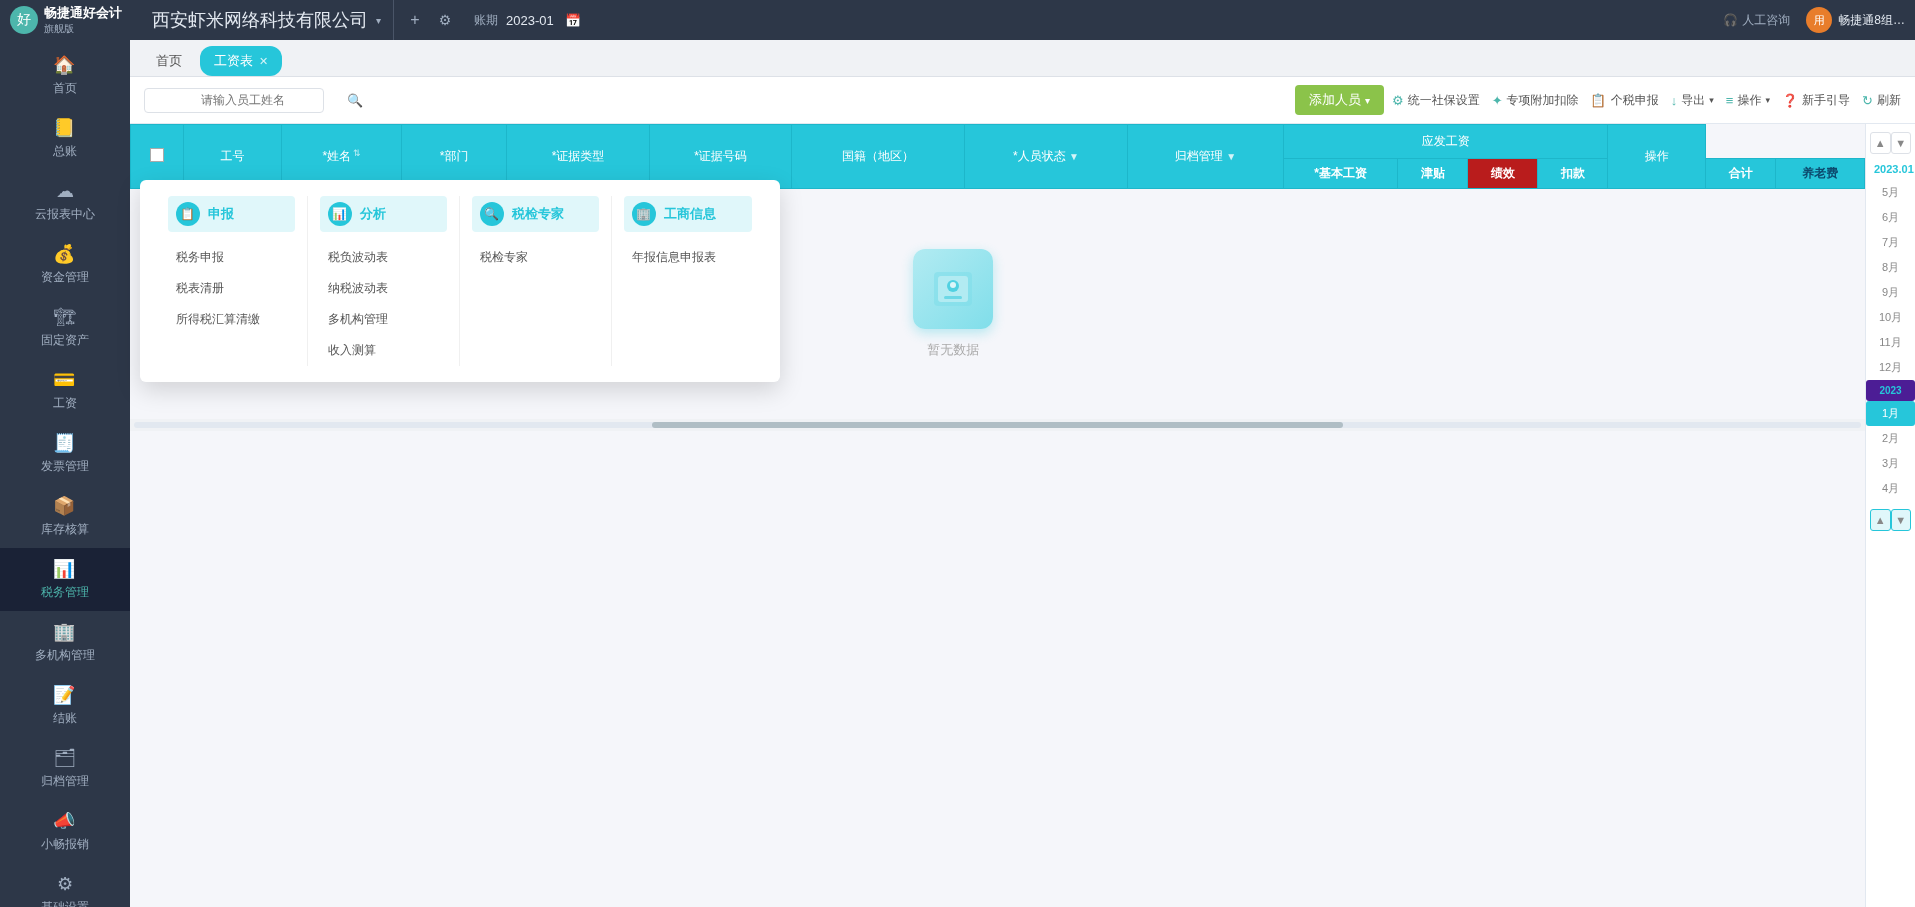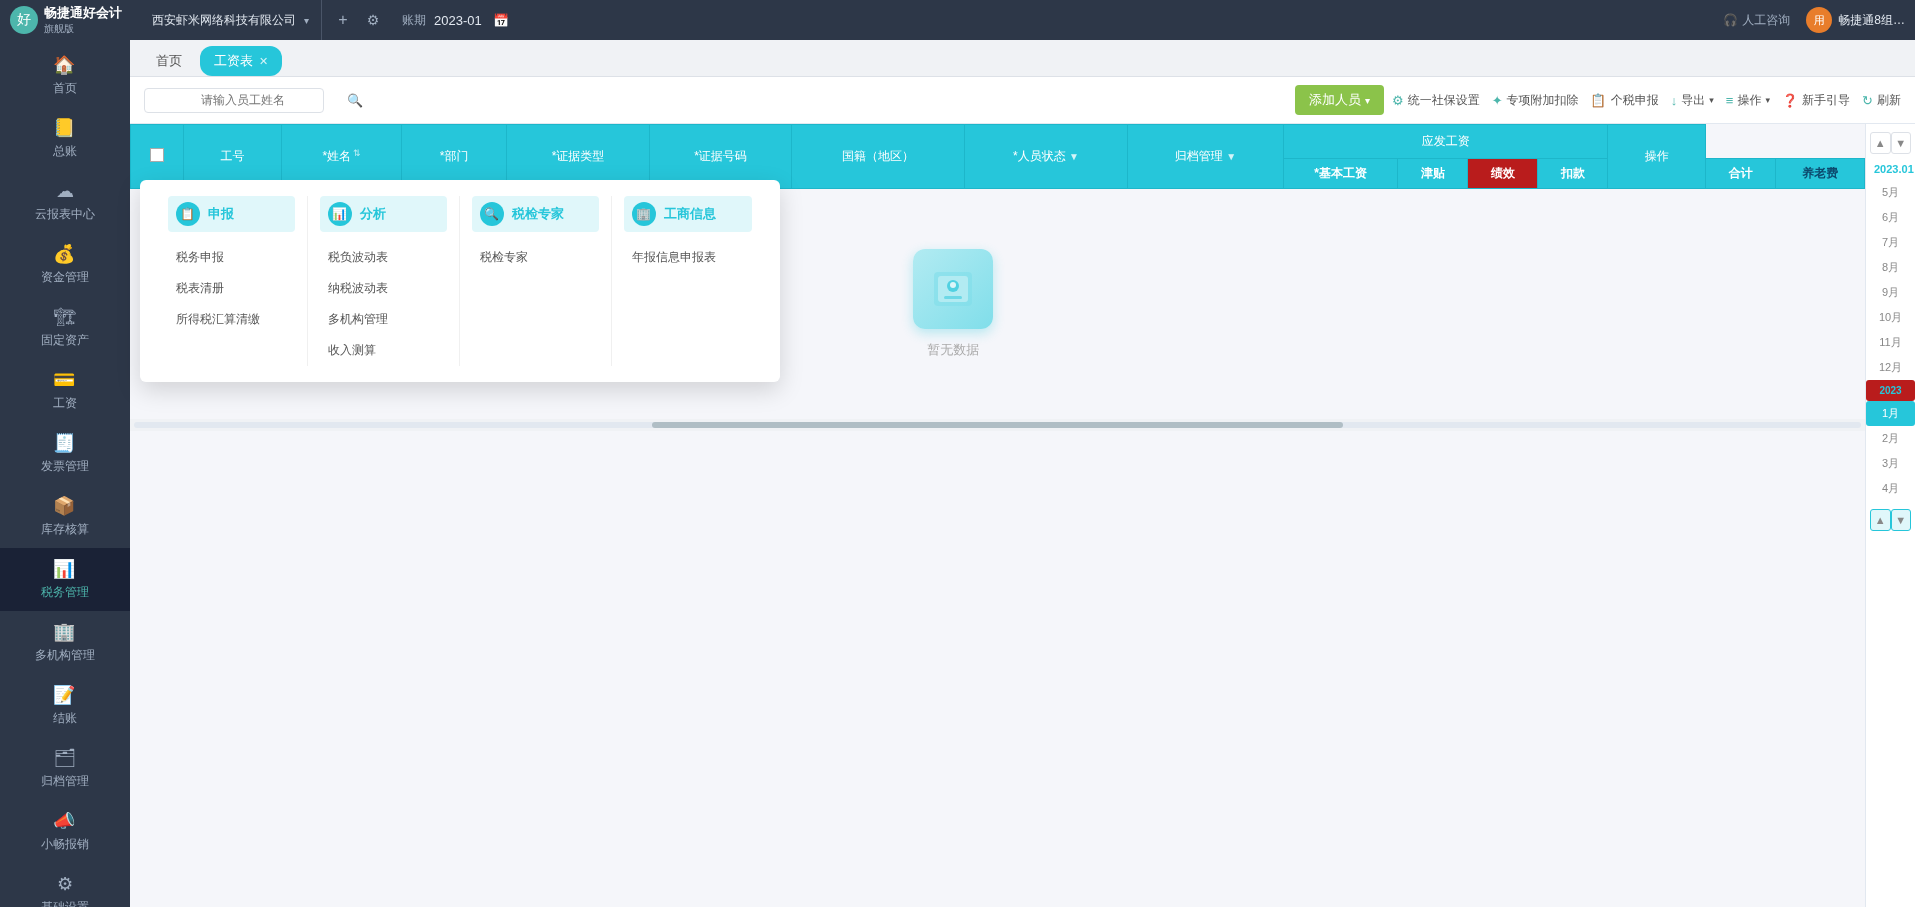--- a/index.html
+++ b/index.html
@@ -33,21 +33,21 @@
     .logo-text .main { font-weight: bold; font-size: 13px; }
     .logo-text .sub { font-size: 10px; color: #a0aec0; }
 
     .company-selector {
       display: flex; align-items: center; gap: 8px;
       padding: 0 12px;
       border-right: 1px solid #4a5568;
       height: 100%;
       cursor: pointer;
     }
-    .company-name { color: #e2e8f0; font-size: 12px; }
+    .company-name { color: #e2e8f0; font-size: 18px; }
     .chevron-down { color: #a0aec0; font-size: 10px; }
 
     .header-actions {
       display: flex; align-items: center; gap: 8px;
       padding: 0 10px;
     }
     .add-icon-btn {
       width: 22px; height: 22px;
       background: none;
       border: none;
@@ -624,21 +624,21 @@
 
           <div class="month-item">5月</div>
           <div class="month-item">6月</div>
           <div class="month-item">7月</div>
           <div class="month-item">8月</div>
           <div class="month-item">9月</div>
           <div class="month-item">10月</div>
           <div class="month-item">11月</div>
           <div class="month-item">12月</div>
 
-          <div class="month-item" style="font-size:10px;color:#26c6da;font-weight:bold;background:#b91c1c;border-radius:3px;width:100%;text-align:center;">2023</div>
+          <div class="month-item" style="font-size:10px;color:#26c6da;font-weight:bold;background:#4c1d95;border-radius:3px;width:100%;text-align:center;">2023</div>
 
           <div class="month-item active">1月</div>
           <div class="month-item">2月</div>
           <div class="month-item">3月</div>
           <div class="month-item">4月</div>
 
           <div style="display:flex;align-items:center;justify-content:space-between;width:100%;padding:4px 4px;margin-top:4px;">
             <button class="panel-nav-btn" style="background:#e0f7fa;border-color:#26c6da;">▲</button>
             <button class="panel-nav-btn" style="background:#e0f7fa;border-color:#26c6da;">▼</button>
           </div>

